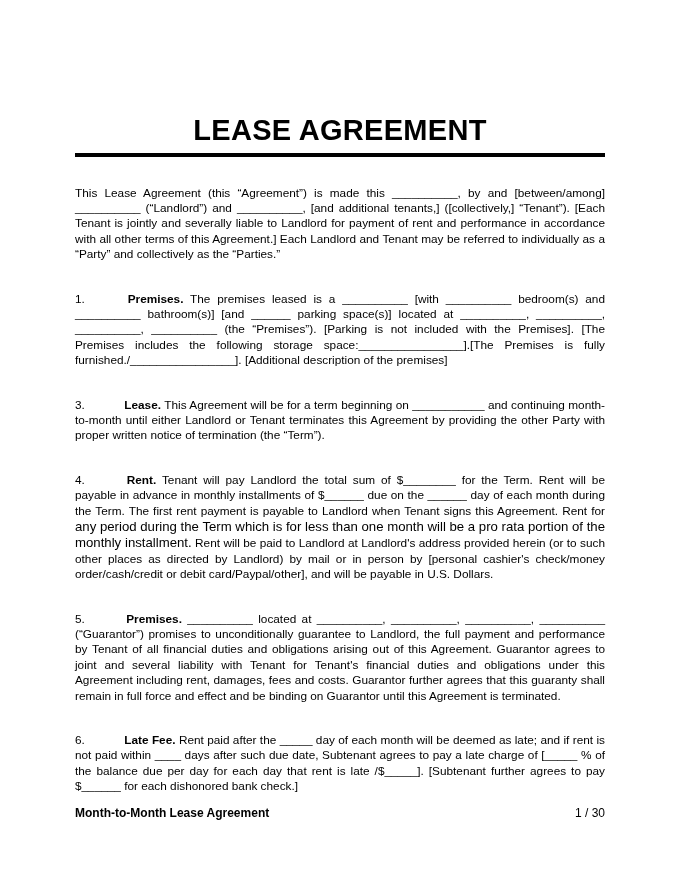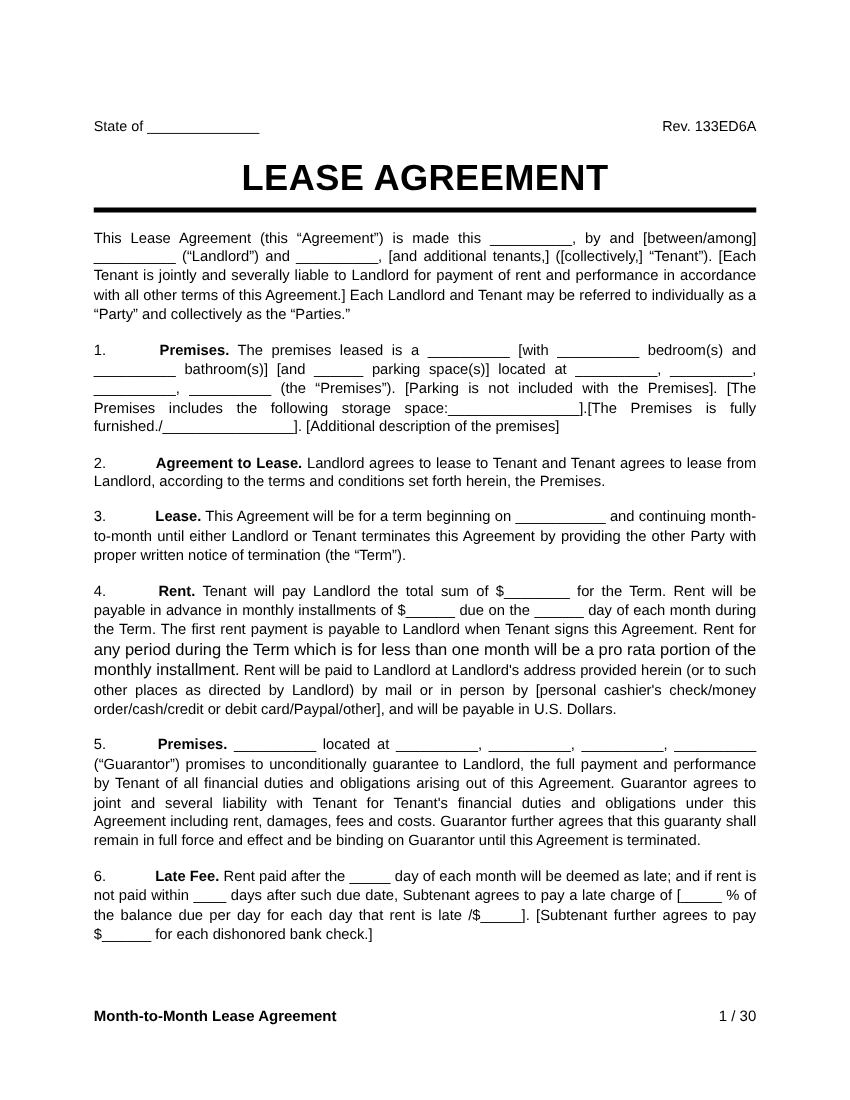--- a/index.html
+++ b/index.html
@@ -29,21 +29,21 @@
     line-height: 36px;
     letter-spacing: 0.3px;
   }
   .doc-title .title-line { display: block; }
   .rule {
     margin-top: 5px;
     height: 3.5px;
     background: #000000;
   }
   .para {
-    margin-top: 13px;
+    margin-top: 29px;
     font-size: 11.8px;
     line-height: 15.4px;
     text-align: justify;
   }
   .lead { font-weight: 700; padding-left: 36px; }
   .alt-font { font-size: 13.2px; }
   .footer {
     position: absolute;
     left: 75px;
     right: 75px;
@@ -55,46 +55,37 @@
     gap: 24px;
   }
   .footer-left { font-weight: 700; }
 </style>
 </head>
 <body>
 
 <div class="page">
   <div class="inner">
 
-    <div class="meta-row">
-      <span>State of ______________</span>
-      <span>Rev. 133ED6A</span>
-    </div>
 
     <h1 class="doc-title">
       <span class="title-line">LEASE AGREEMENT</span>
     </h1>
 
     <div class="rule"></div>
 
     <p class="para">
       <span>This Lease Agreement (this “Agreement”) is made this __________, by and [between/among] __________ (“Landlord”) and __________, [and additional tenants,] ([collectively,] “Tenant”). [Each Tenant is jointly and severally liable to Landlord for payment of rent and performance in accordance with all other terms of this Agreement.] Each Landlord and Tenant may be referred to individually as a “Party” and collectively as the “Parties.”</span>
     </p>
 
     <p class="para">
       <span class="num">1.</span>
       <span class="lead">Premises.</span>
       <span>The premises leased is a __________ [with __________ bedroom(s) and __________ bathroom(s)] [and ______ parking space(s)] located at __________, __________, __________, __________ (the “Premises”). [Parking is not included with the Premises]. [The Premises includes the following storage space:________________].[The Premises is fully furnished./________________]. [Additional description of the premises]</span>
     </p>
 
-    <p class="para">
-      <span class="num">2.</span>
-      <span class="lead">Agreement to Lease.</span>
-      <span>Landlord agrees to lease to Tenant and Tenant agrees to lease from Landlord, according to the terms and conditions set forth herein, the Premises.</span>
-    </p>
 
     <p class="para">
       <span class="num">3.</span>
       <span class="lead">Lease.</span>
       <span>This Agreement will be for a term beginning on ___________ and continuing month-to-month until either Landlord or Tenant terminates this Agreement by providing the other Party with proper written notice of termination (the “Term”).</span>
     </p>
 
     <p class="para">
       <span class="num">4.</span>
       <span class="lead">Rent.</span>

